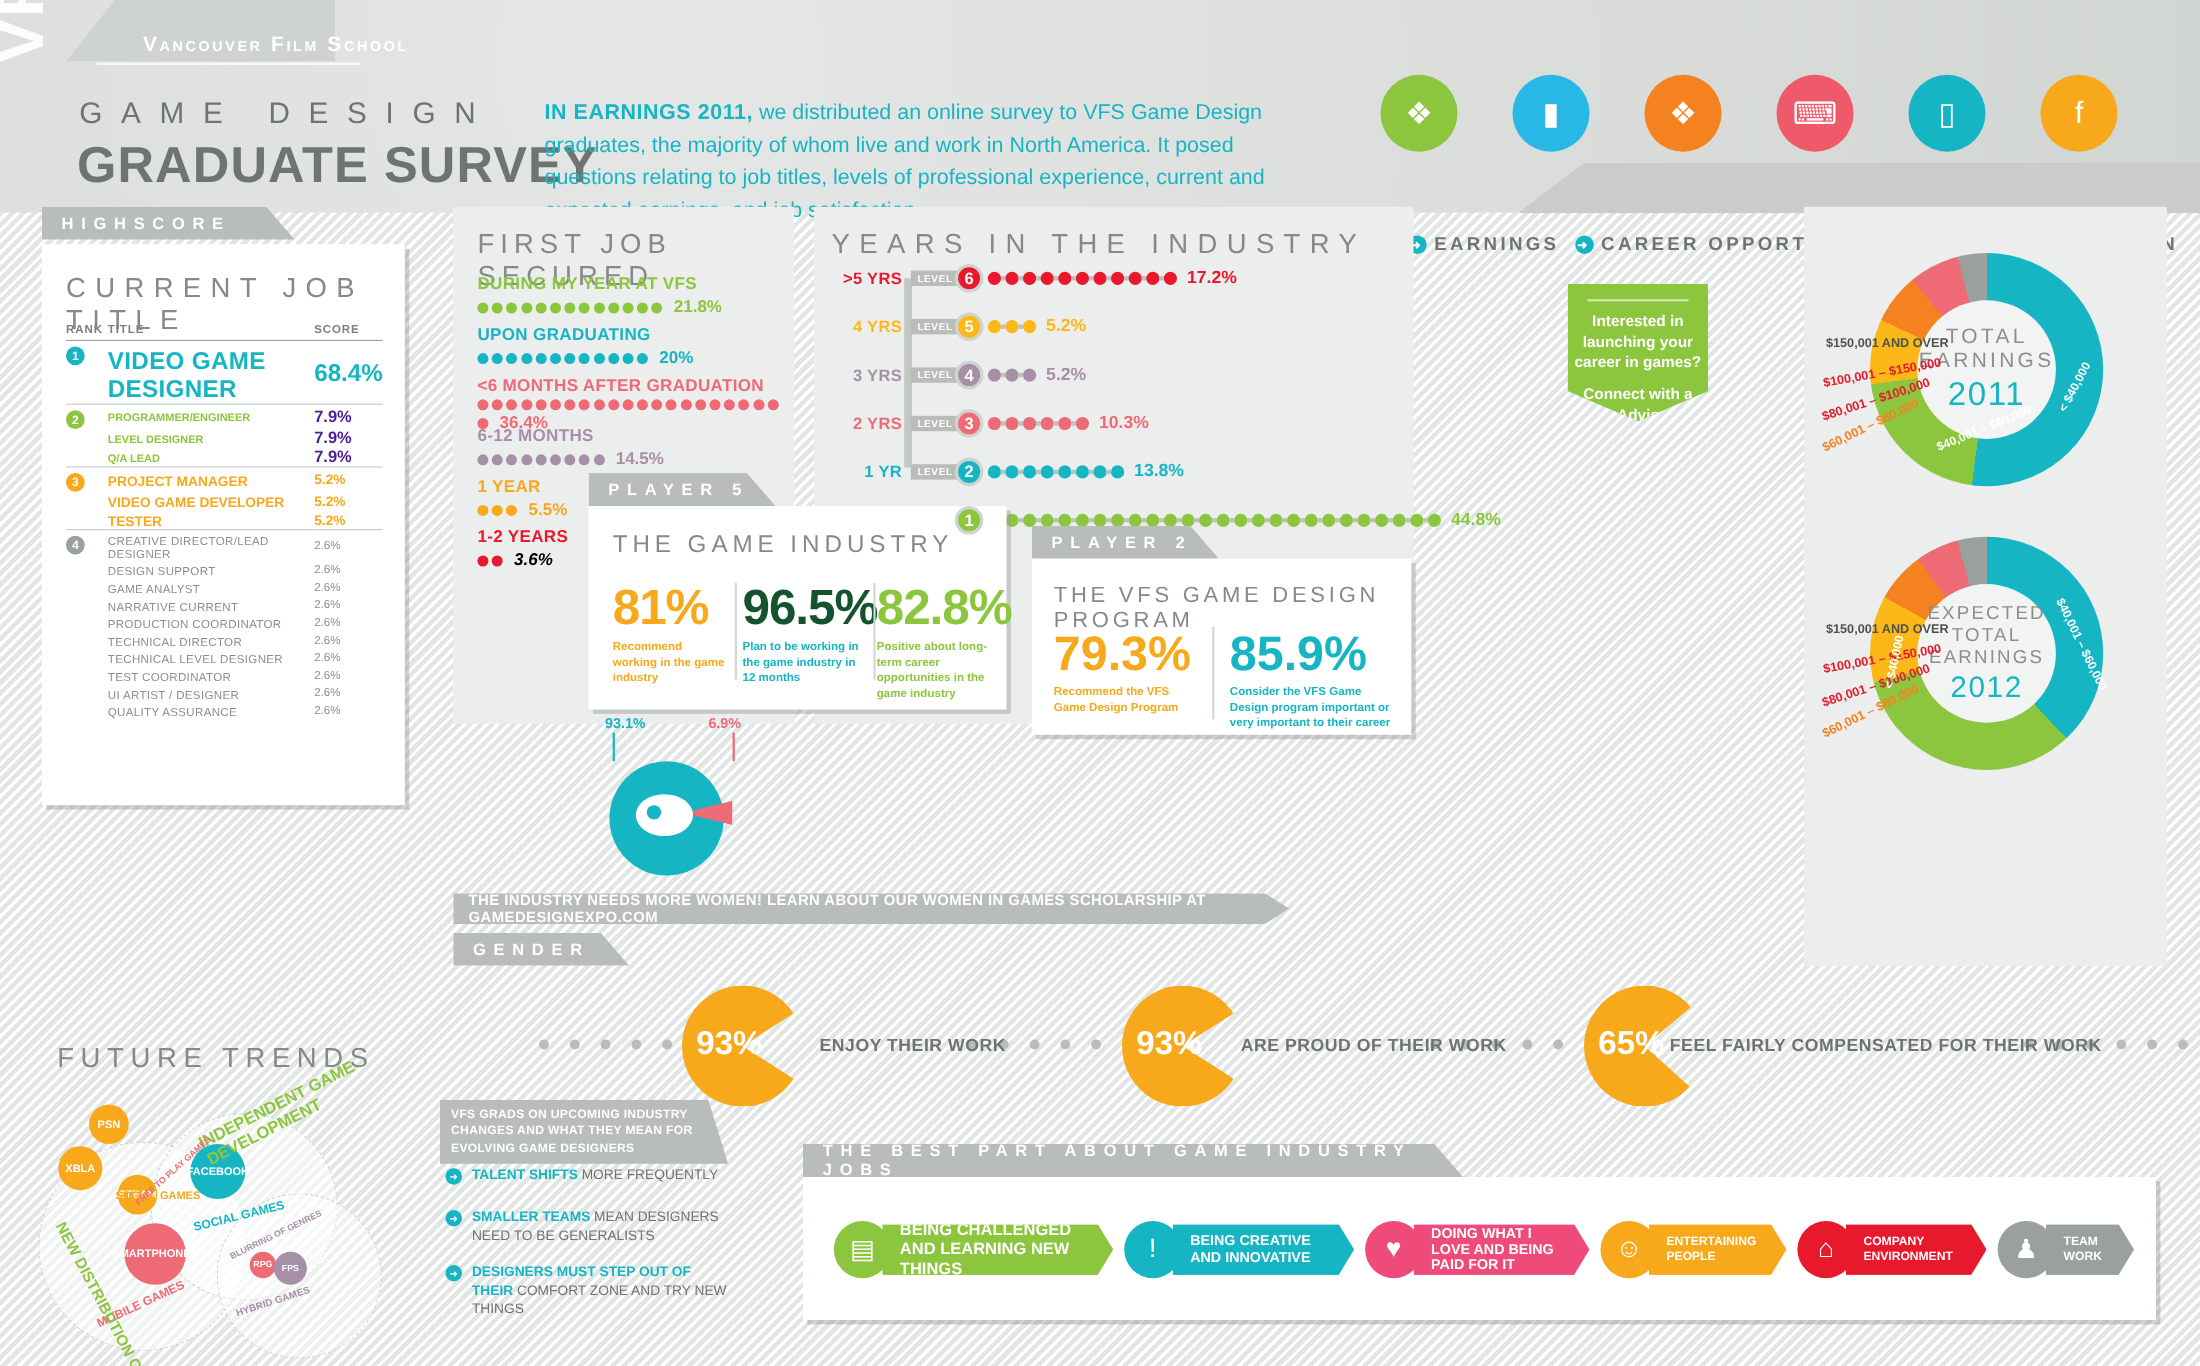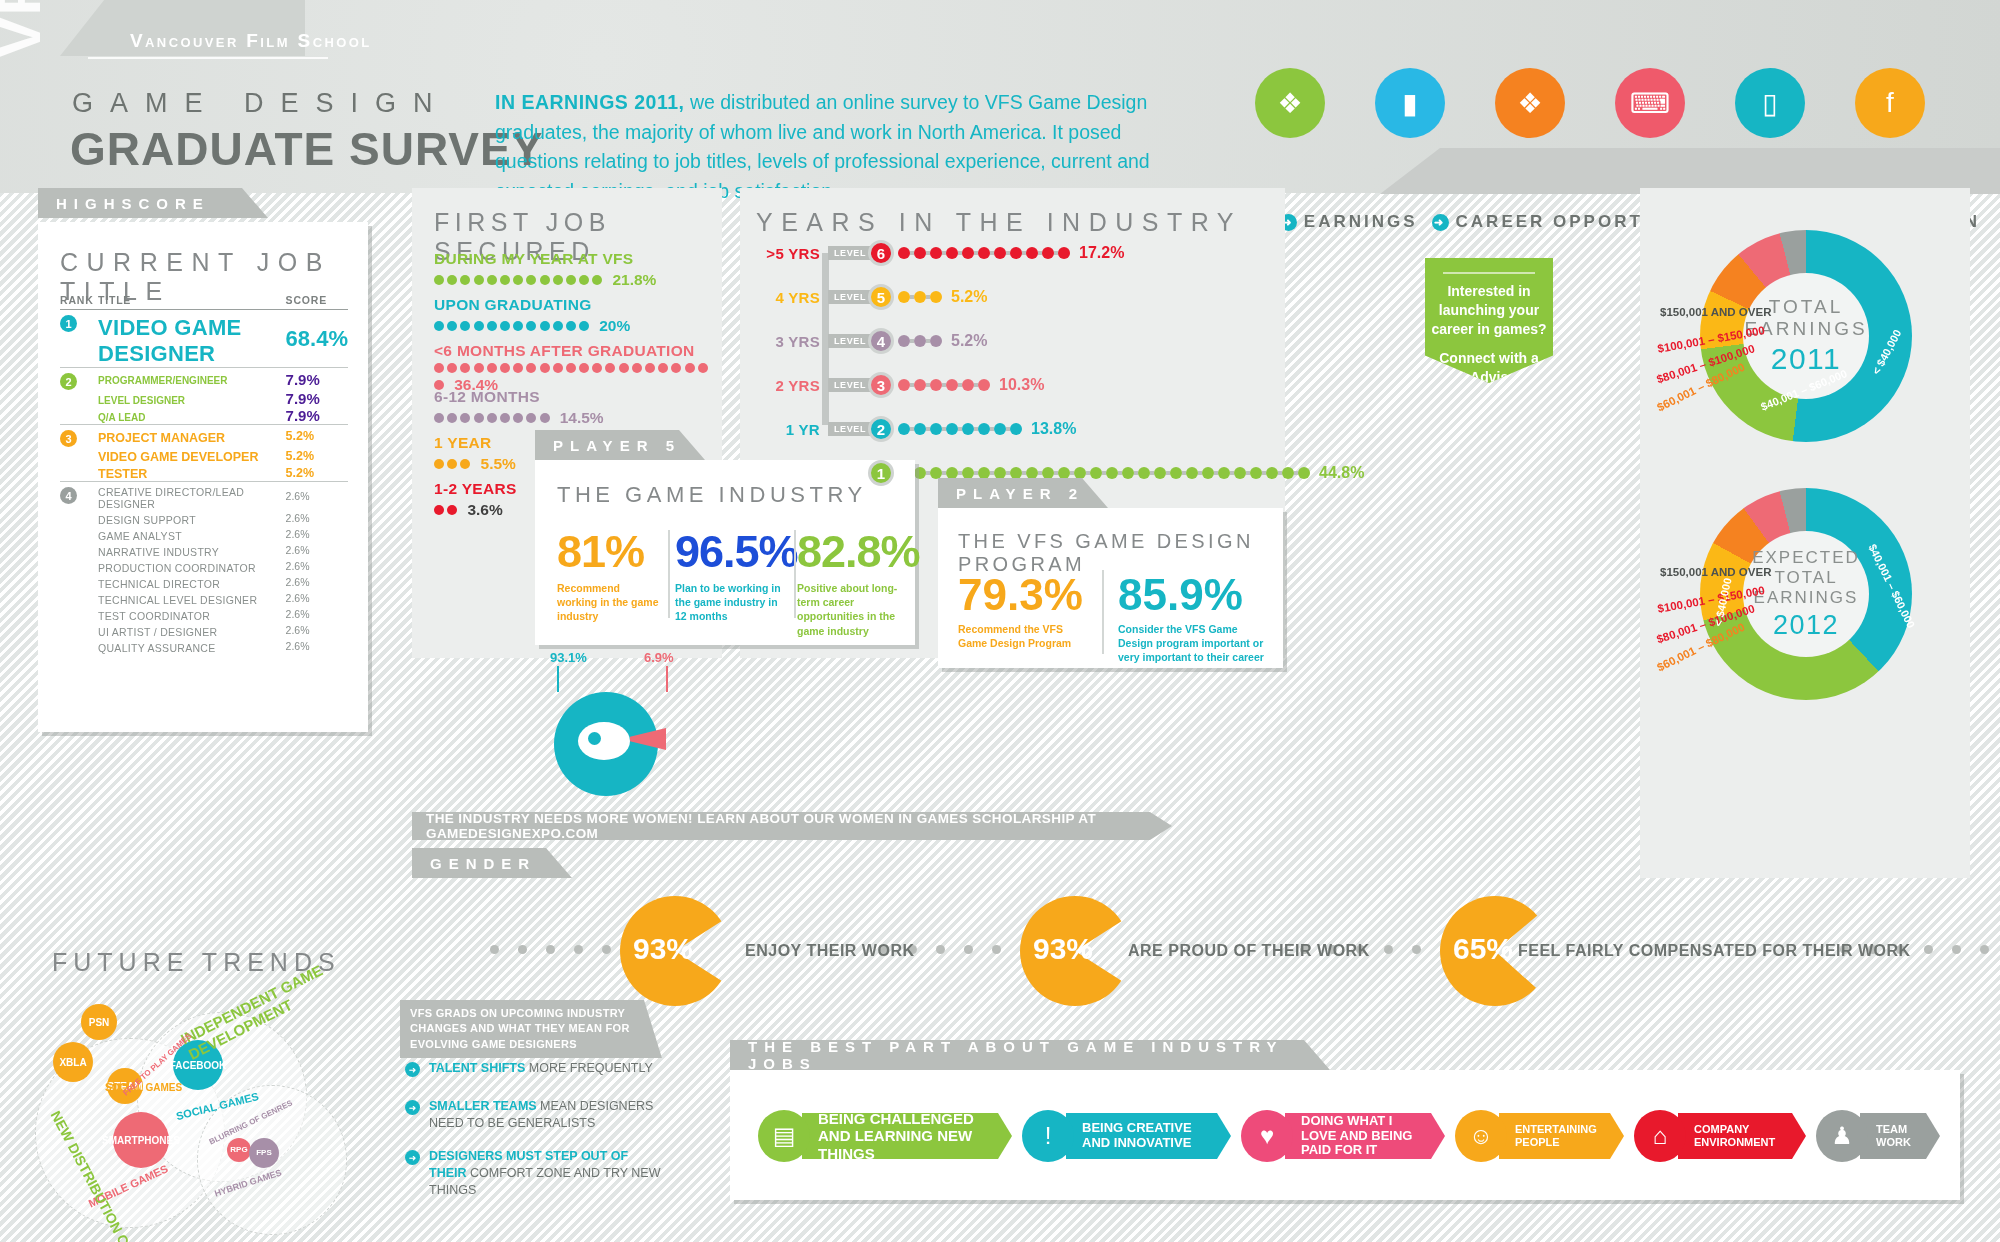--- a/index.html
+++ b/index.html
@@ -317,21 +317,21 @@
             <td class="t4">DESIGN SUPPORT</td>
             <td class="s4">2.6%</td>
           </tr>
           <tr>
             <td class="rankcell"></td>
             <td class="t4">GAME ANALYST</td>
             <td class="s4">2.6%</td>
           </tr>
           <tr>
             <td class="rankcell"></td>
-            <td class="t4">NARRATIVE INDUSTRY</td>
+            <td class="t4">NARRATIVE CURRENT</td>
             <td class="s4">2.6%</td>
           </tr>
           <tr>
             <td class="rankcell"></td>
             <td class="t4">PRODUCTION COORDINATOR</td>
             <td class="s4">2.6%</td>
           </tr>
           <tr>
             <td class="rankcell"></td>
             <td class="t4">TECHNICAL DIRECTOR</td>
@@ -451,21 +451,21 @@
             <span class="dot" style="background: rgb(247, 168, 27);"></span>
             <span class="dot" style="background: rgb(247, 168, 27);"></span>
             <span class="fj-pct" style="color: rgb(247, 168, 27);">5.5%</span>
           </div>
         </div>
         <div class="fj-row" style="top: 292px;">
           <div class="fj-label" style="color: rgb(232, 25, 44);">1-2 YEARS</div>
           <div class="fj-dots">
             <span class="dot" style="background: rgb(232, 25, 44);"></span>
             <span class="dot" style="background: rgb(232, 25, 44);"></span>
-            <span class="fj-pct" style="color: #404040;">3.6%</span>
+            <span class="fj-pct" style="color: #000000; font-style: italic;">3.6%</span>
           </div>
         </div>
       </div>
   </div>
 
   <div class="panel" id="years-panel">
     <div id="yr-title" class="sect-title">YEARS IN THE INDUSTRY</div>
   </div>
   <div id="yr-spine"></div>
   <div id="yr-rows">
@@ -683,21 +683,21 @@
   <div class="tab slant" id="p1-tab">PLAYER 5</div>
   <div class="white-card" id="p1-card">
     <div id="p1-title">THE GAME INDUSTRY</div>
     <div id="p1-stats">
         <div class="p1-col" style="left: 22px; width: 104px;">
           <div class="p1-big" style="color: rgb(247, 168, 27);">81%</div>
           <div class="p1-desc" style="color: rgb(247, 168, 27);">Recommend working in the game industry</div>
         </div>
         <div class="p1-div" style="left: 133px;"></div>
         <div class="p1-col" style="left: 140px; width: 112px;">
-          <div class="p1-big" style="color: #1d4ed8;">96.5%</div>
+          <div class="p1-big" style="color: #14532d;">96.5%</div>
           <div class="p1-desc" style="color: rgb(22, 181, 196);">Plan to be working in the game industry in 12 months</div>
         </div>
         <div class="p1-div" style="left: 259px;"></div>
         <div class="p1-col" style="left: 262px; width: 110px;">
           <div class="p1-big" style="color: rgb(140, 198, 62);">82.8%</div>
           <div class="p1-desc" style="color: rgb(140, 198, 62);">Positive about long-term career opportunities in the game industry</div>
         </div>
       </div>
   </div>
 

